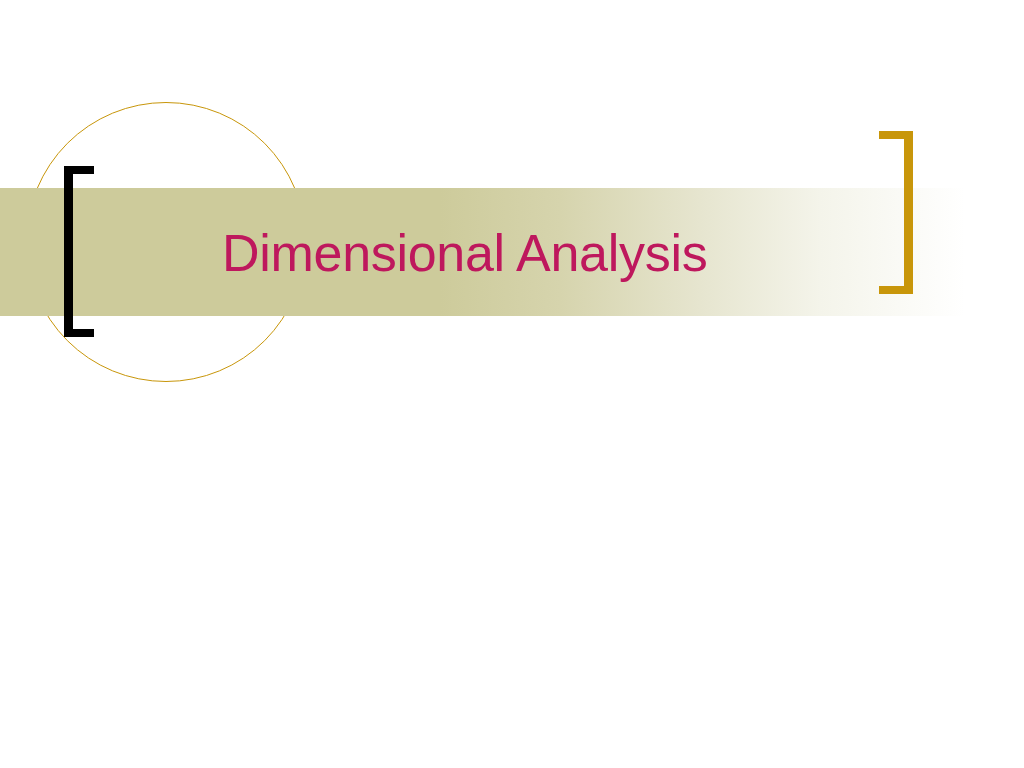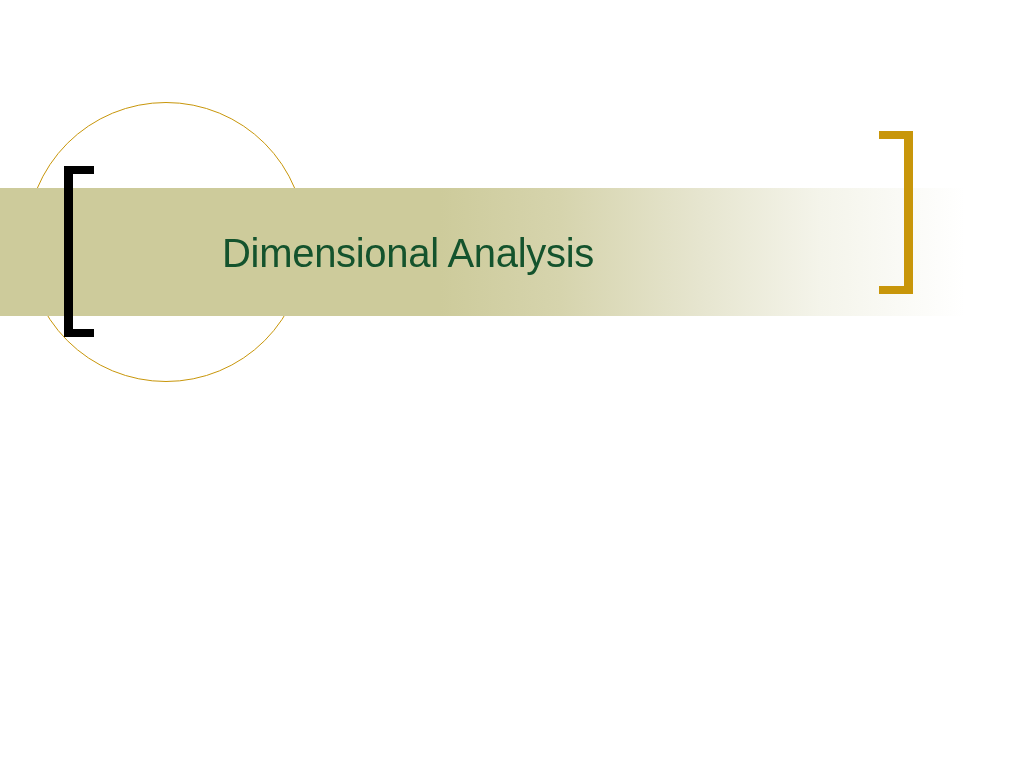--- a/index.html
+++ b/index.html
@@ -40,23 +40,23 @@
     .bracket-right {
       left: 879px; top: 131px;
       width: 34px; height: 163px;
       border-right: 9px solid #c8960a;
       border-top: 8px solid #c8960a;
       border-bottom: 8px solid #c8960a;
     }
     .title {
       position: absolute;
       left: 222px; top: 222px;
-      font-size: 40px;
+      font-size: 52px;
       line-height: 62px;
-      color: #14532d;
+      color: #be185d;
       white-space: nowrap;
       letter-spacing: -0.3px;
     }
   </style>
 </head>
 <body>
 
 <div class="slide">
   <div class="circle"></div>
   <div class="band"></div>

